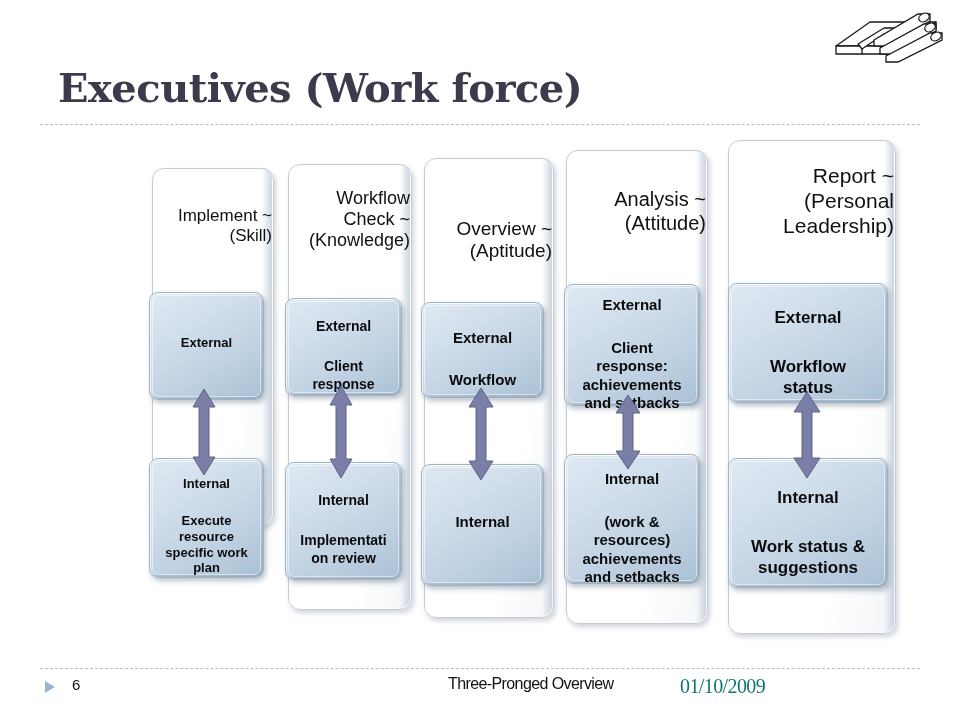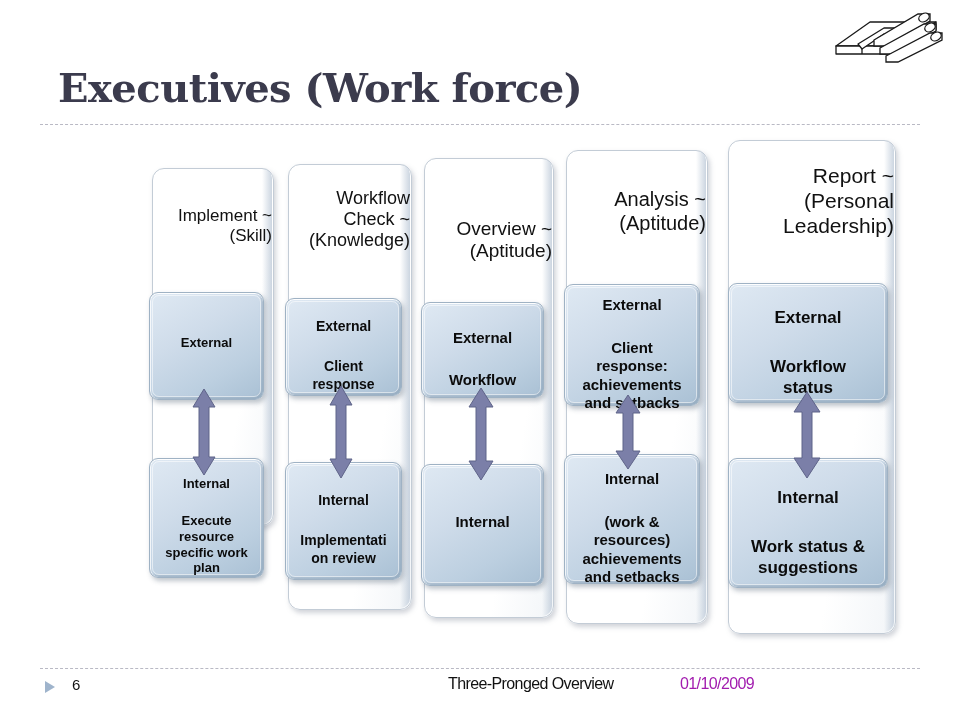--- a/index.html
+++ b/index.html
@@ -190,21 +190,21 @@
         <div class="bbox-txt" style="font-size:15px;">
           <span class="lead">Internal</span>
         </div>
       </div>
     </div>
 
     <div class="col" style="left:566px;top:150px;width:140px;height:472px;">
       <div class="card"></div>
       <div class="card-sheen"></div>
       <div class="col-head" style="top:38px;font-size:20px;">Analysis ~
-(Aptitude)</div>
+(Attitude)</div>
 
       <div class="bbox" style="left:-2px;top:134px;width:136px;height:122px;">
         <div class="bbox-txt" style="font-size:15px;">
           <span class="lead">External</span>
           <span>Client
 response:
 achievements
 and setbacks</span>
         </div>
       </div>
@@ -259,16 +259,16 @@
   <svg style="position:absolute;left:42px;top:679px;width:16px;height:16px;" viewBox="0 0 16 16">
     <path d="M3 2 L13 8 L3 14 Z" fill="#9fb4cc"></path>
   </svg>
 
   <div style="position:absolute;left:72px;top:676px;font-size:15px;color:#111;
               font-family:'Liberation Sans',sans-serif;">6</div>
 
   <div style="position:absolute;left:448px;top:675px;font-size:16px;color:#111;
               font-family:'Liberation Sans',sans-serif;letter-spacing:-0.6px;white-space:nowrap;">Three-Pronged Overview</div>
 
-  <div style="position:absolute;left:680px;top:675px;font-size:16px;color:#a21caf;
-              font-family:Liberation Sans, sans-serif;letter-spacing:-0.6px;white-space:nowrap;">01/10/2009</div>
+  <div style="position:absolute;left:680px;top:675px;font-size:20px;color:#0f766e;
+              font-family:Liberation Serif, serif;letter-spacing:-0.6px;white-space:nowrap;">01/10/2009</div>
 
 </div>
 
 </body></html>

